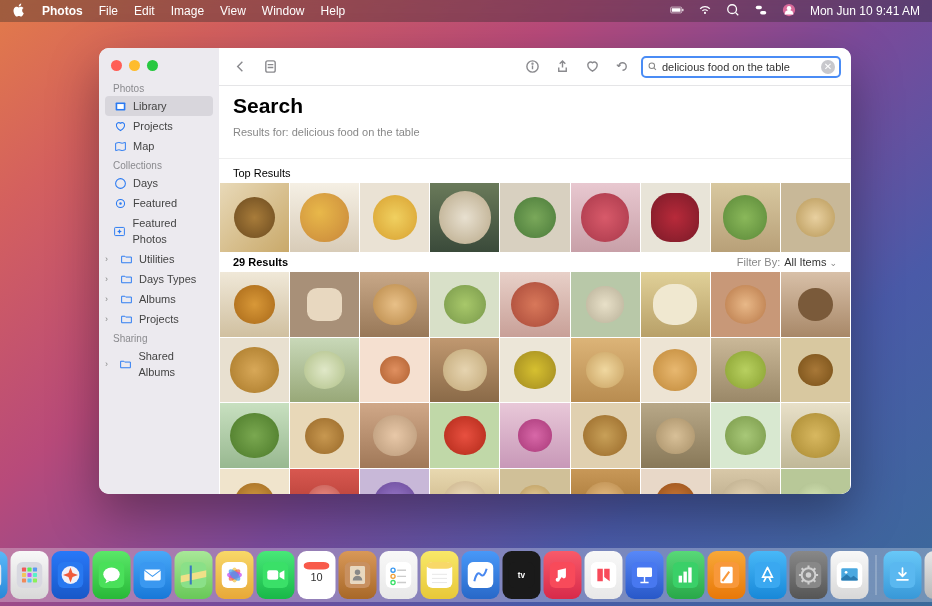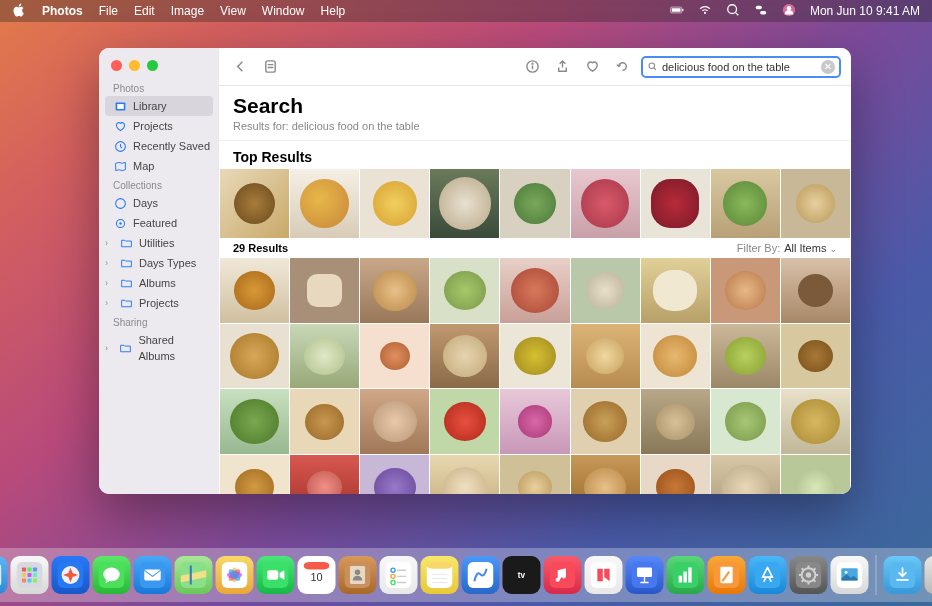--- a/index.html
+++ b/index.html
@@ -24,22 +24,22 @@
 .toolbar { height:38px; display:flex; align-items:center; padding:0 10px; gap:8px; border-bottom:1px solid #e5e5e7; }
 .tb-btn { width:22px; height:22px; display:flex; align-items:center; justify-content:center; color:#8a8a8e; }
 .tb-btn svg { width:15px; height:15px; fill:none; stroke:#8a8a8e; stroke-width:1.5; }
 .tb-spacer { flex:1; }
 .search-field { width:200px; height:22px; border:2px solid #4a8cf5; border-radius:5px; display:flex; align-items:center; padding:0 4px; gap:4px; background:#fff; }
 .search-field input { flex:1; border:0; outline:0; font-size:11px; color:#333; background:transparent; }
 .search-field .mag svg { width:11px; height:11px; fill:#888; }
 .search-field .clear { width:14px; height:14px; border-radius:50%; background:#c8c8cc; color:#fff; font-size:10px; display:flex; align-items:center; justify-content:center; line-height:1; }
 .scroll { flex:1; overflow:auto; padding:0 0 8px; }
 .heading { font-size:21px; font-weight:700; padding:8px 14px 0; }
-.subheading { font-size:11px; color:#888; padding:2px 14px 8px; border-bottom:1px solid #eee; }
-.section-label { font-size:14px; font-weight:700; padding:8px 14px 4px; }
+.subheading { font-size:11px; color:#888; padding:2px 14px 20px; border-bottom:1px solid #eee;margin-top:6px; }
+.section-label { font-size:11px; font-weight:400; padding:8px 14px 4px; }
 .filter-row { display:flex; align-items:center; padding:4px 14px; font-size:11px; }
 .filter-row .count { font-weight:700; }
 .filter-row .spacer { flex:1; }
 .filter-row .fb-label { color:#888; margin-right:4px; }
 .filter-row .fb-val { color:#333; }
 .grid { display:grid; gap:1px; padding:0 1px; }
 .grid.top { grid-template-columns:repeat(9,1fr); padding:0 1px 0 1px; margin:0 0 0 0; }
 .grid.top .cell { aspect-ratio:1; }
 .grid.main { grid-template-columns:repeat(9,1fr); }
 .grid.main .cell { aspect-ratio:1.07; }
@@ -85,21 +85,21 @@
 .c36{background:#f0e4cc;} .c36::before{inset:22%;background:radial-gradient(circle,#d29a44,#a06a20);}
 .c37{background:linear-gradient(#d85850,#a03028);} .c37::before{inset:25%;background:radial-gradient(circle,#f09088,#c05850);}
 .c38{background:#c8b8d8;} .c38::before{inset:20%;background:radial-gradient(circle,#9878c8,#684898);}
 .c39{background:linear-gradient(#e8d8b0,#c0a878);} .c39::before{inset:18%;background:radial-gradient(circle,#f0e0c0,#c8b088);}
 .c40{background:#d0c098;} .c40::before{inset:25%;background:radial-gradient(circle,#e8d0a0,#b89858);}
 .c41{background:linear-gradient(#c89858,#986828);} .c41::before{inset:20%;background:radial-gradient(circle,#e8c088,#b88848);}
 .c42{background:#e8d8c8;} .c42::before{inset:22%;background:radial-gradient(circle,#c87838,#985018);}
 .c43{background:linear-gradient(#d8c8a8,#a89878);} .c43::before{inset:15%;background:radial-gradient(circle,#e8d8b8,#b8a888);}
 .c44{background:#b8c898;} .c44::before{inset:20%;background:radial-gradient(circle,#d8e8b8,#a8b888);}
 .dock { position:absolute; bottom:4px; left:50%; transform:translateX(-50%); height:54px; background:rgba(255,255,255,0.28); backdrop-filter:blur(20px); border-radius:14px; display:flex; align-items:center; padding:0 8px; gap:3px; }
-.dock-item { width:38px; height:38px; border-radius:9px; display:flex; align-items:center; justify-content:center; font-size:20px; position:relative; }
+.dock-item { width:38px; height:48px; border-radius:9px; display:flex; align-items:center; justify-content:center; font-size:20px; position:relative; }
 .dock-sep { width:1px; height:40px; background:rgba(255,255,255,0.4); margin:0 4px; }
 .di0{background:linear-gradient(#5ab8f8,#2a88d8);} .di1{background:linear-gradient(#f8f8f8,#d8d8d8);} .di2{background:linear-gradient(#2878f8,#1858c8);} .di3{background:linear-gradient(#5ae868,#28b838);} .di4{background:linear-gradient(#48a8f8,#1878d8);} .di5{background:linear-gradient(#a8e898,#68c858);} .di6{background:linear-gradient(#f8d868,#e8a838);} .di7{background:linear-gradient(#48e878,#18b848);} .di8{background:#fff;color:#e85040;} .di9{background:linear-gradient(#d89858,#a86828);} .di10{background:linear-gradient(#f8f8f8,#e8e8e8);} .di11{background:linear-gradient(#f8e868,#e8c838);} .di12{background:linear-gradient(#4898f8,#2868c8);} .di13{background:#1a1a1a;color:#fff;} .di14{background:linear-gradient(#f85a6a,#d82a4a);} .di15{background:linear-gradient(#f8f8f8,#e8e8e8);} .di16{background:linear-gradient(#5888f8,#2858c8);} .di17{background:linear-gradient(#58d878,#28a848);} .di18{background:linear-gradient(#f8a838,#e87808);} .di19{background:linear-gradient(#48b8f8,#1888d8);} .di20{background:linear-gradient(#888,#555);} .di21{background:linear-gradient(#f8f8f8,#d8d8d8);} .di22{background:linear-gradient(#68c8f8,#3898d8);} .di23{background:linear-gradient(#e8e8e8,#b8b8b8);}
 .dock-item svg{width:26px;height:26px;}
 </style>
 </head>
 <body>
 
 <div class="menubar">
   <div class="left">
     <span><svg viewBox="0 0 16 16">
@@ -161,29 +161,20 @@
         <span class="sb-icon">
           <svg viewBox="0 0 16 16">
             <path d="M8 13s-5-3-5-7a3 3 0 015-2 3 3 0 015 2c0 4-5 7-5 7z" fill="none" stroke="#2a7af2" stroke-width="1.3"></path>
           </svg>
         </span>
         <span>Projects</span>
       </div>
     <div class="sb-item">
         <span class="sb-icon">
           <svg viewBox="0 0 16 16">
-            <circle cx="8" cy="8" r="6" fill="none" stroke="#2a7af2" stroke-width="1.3"></circle>
-            <path d="M8 5v3l2 2" fill="none" stroke="#2a7af2" stroke-width="1.3"></path>
-          </svg>
-        </span>
-        <span>Recently Saved</span>
-      </div>
-    <div class="sb-item">
-        <span class="sb-icon">
-          <svg viewBox="0 0 16 16">
             <path d="M2 4l4-1 4 1 4-1v9l-4 1-4-1-4 1z" fill="none" stroke="#2a7af2" stroke-width="1.2"></path>
           </svg>
         </span>
         <span>Map</span>
       </div>
 
     <div class="sb-section">Collections</div>
     <div class="sb-item">
         <span class="sb-icon">
           <svg viewBox="0 0 16 16">
@@ -193,20 +184,29 @@
         <span>Days</span>
       </div>
     <div class="sb-item">
         <span class="sb-icon">
           <svg viewBox="0 0 16 16">
             <circle cx="8" cy="8" r="5" fill="none" stroke="#2a7af2" stroke-width="1.3"></circle>
             <circle cx="8" cy="8" r="1.5" fill="#2a7af2"></circle>
           </svg>
         </span>
         <span>Featured</span>
+      </div>
+    <div class="sb-item">
+        <span class="sb-icon">
+          <svg viewBox="0 0 16 16">
+            <rect x="2" y="3" width="12" height="10" rx="1" fill="none" stroke="#2a7af2" stroke-width="1.2"></rect>
+            <path d="M8 5l1 2 2 1-2 1-1 2-1-2-2-1 2-1z" fill="#2a7af2"></path>
+          </svg>
+        </span>
+        <span>Featured Photos</span>
       </div>
     <div class="sb-item">
         <span class="chev">›</span>
         <span class="sb-icon">
           <svg viewBox="0 0 16 16">
             <path d="M2 4h4l1 1h7v7H2z" fill="none" stroke="#2a7af2" stroke-width="1.2"></path>
           </svg>
         </span>
         <span>Utilities</span>
       </div>

